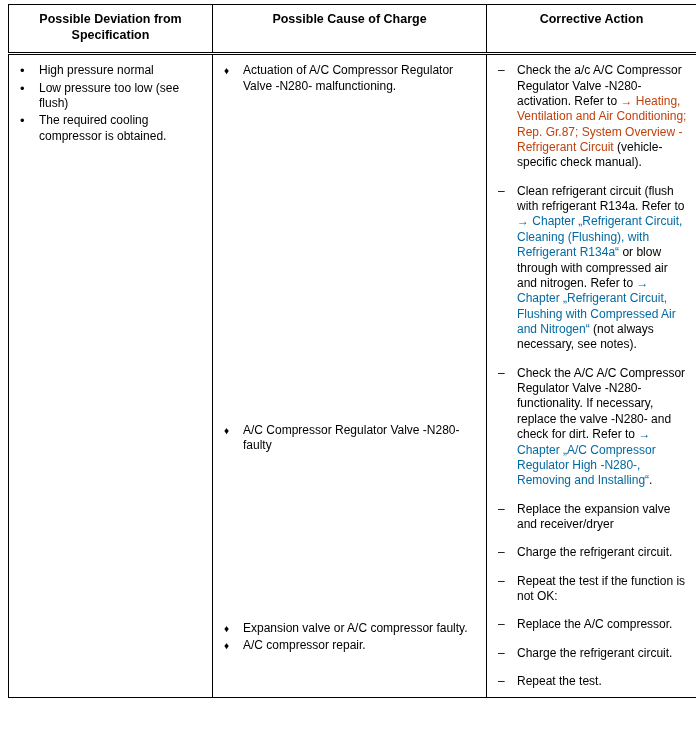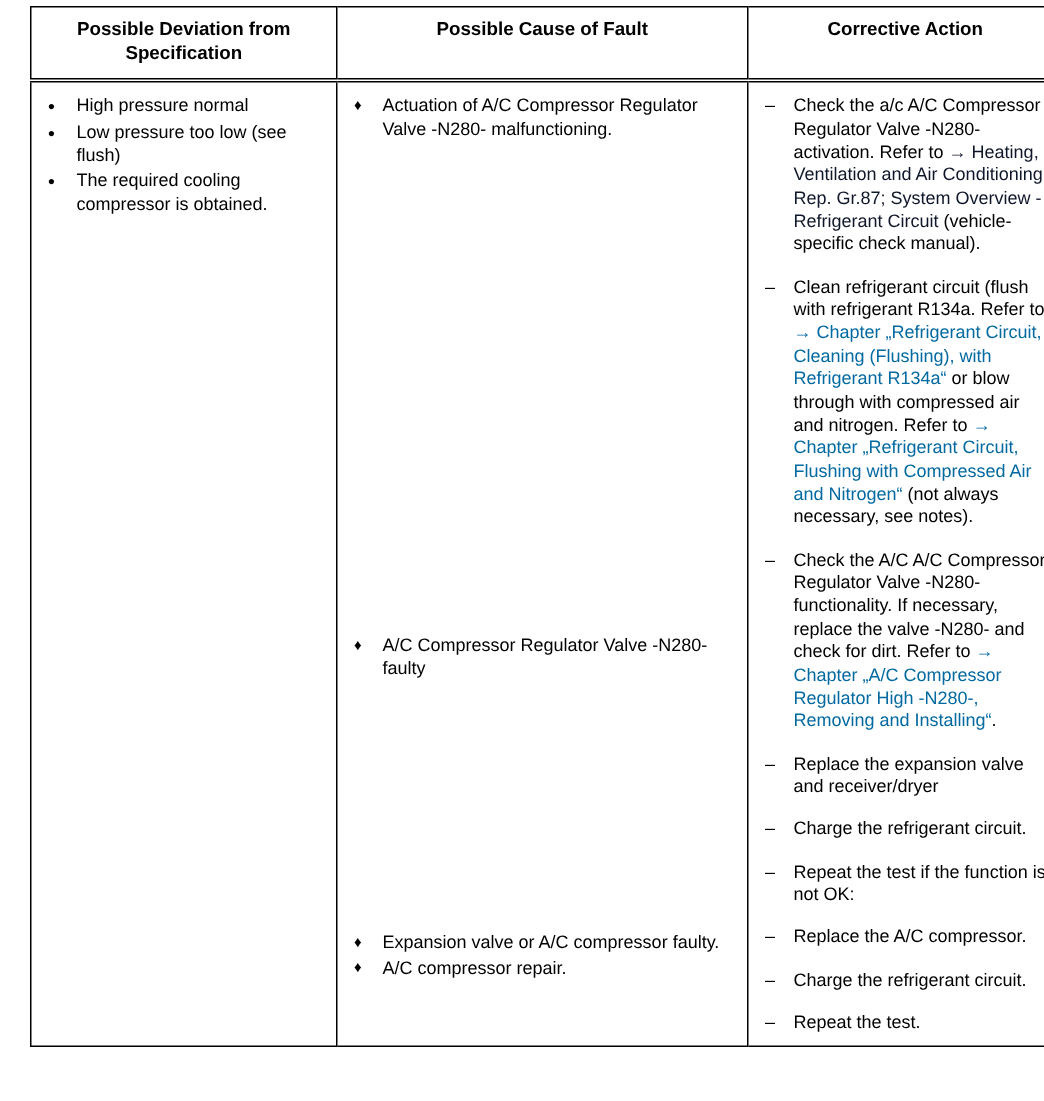--- a/index.html
+++ b/index.html
@@ -14,21 +14,21 @@
     color: #000000;
     overflow: hidden;
   }
 
   .page {
     position: relative;
     width: 696px;
     height: 734px;
     background: #ffffff;
     box-sizing: border-box;
-    padding: 4px 4px 0 20px;
+    padding: 4px 4px 0 8px;
   }
 
   table.troubleshoot {
     width: 688px;
     border-collapse: collapse;
     table-layout: fixed;
     border: 1px solid #000000;
   }
 
   table.troubleshoot col.c1 { width: 204px; }
@@ -81,39 +81,39 @@
   }
   ul.blist > li .marker.round { font-size: 13px; line-height: 1.2; }
   ul.blist > li .marker.diamond { font-size: 10px; line-height: 1.55; }
   ul.blist > li .marker.dash { font-size: 12px; line-height: 1.28; }
 
   ul.blist.dashed > li { margin-bottom: 13px; }
   ul.blist.dashed > li:last-child { margin-bottom: 0; }
 
   .txt { display: block; }
 
-  .lnk-green { color: #0f172a; }
+  .lnk-green { color: #c2410c; }
   .lnk-red { color: #0369a1; }
 </style>
 </head>
 <body>
 
 <div class="page">
 
   <table class="troubleshoot">
     <colgroup>
       <col class="c1">
         <col class="c2">
         <col class="c3">
     </colgroup>
 
     <thead>
       <tr>
         <th>Possible Deviation from Specification</th>
-        <th>Possible Cause of Fault</th>
+        <th>Possible Cause of Charge</th>
         <th>Corrective Action</th>
       </tr>
     </thead>
 
     <tbody>
       <tr>
 
         <td>
           <div class="cellpad">
             <ul class="blist" id="deviation-list">

